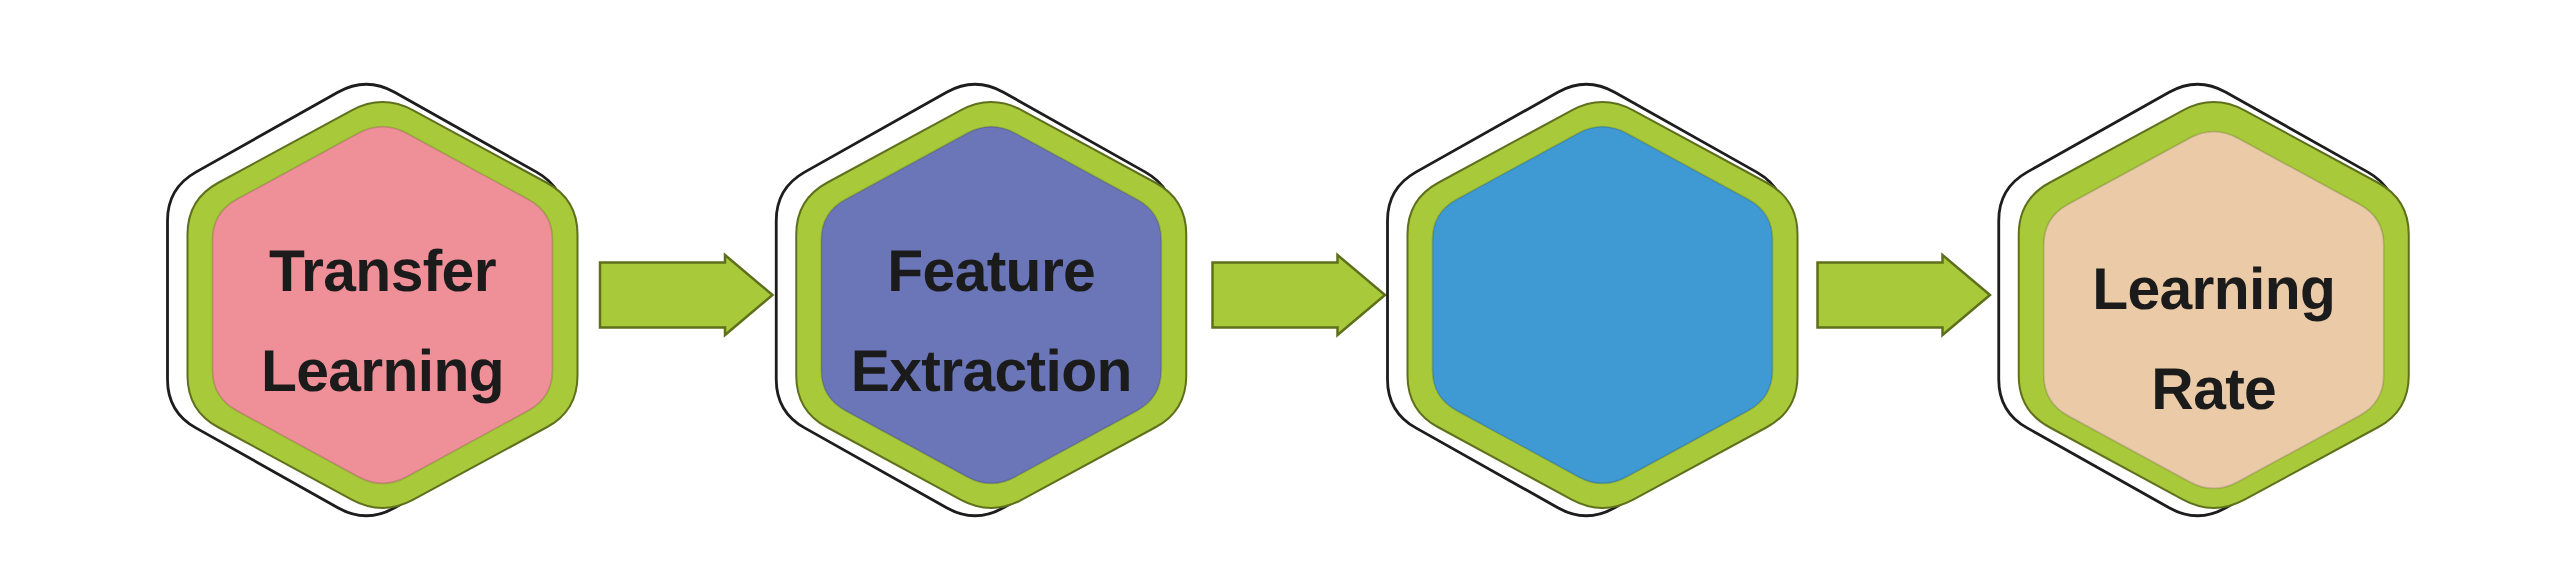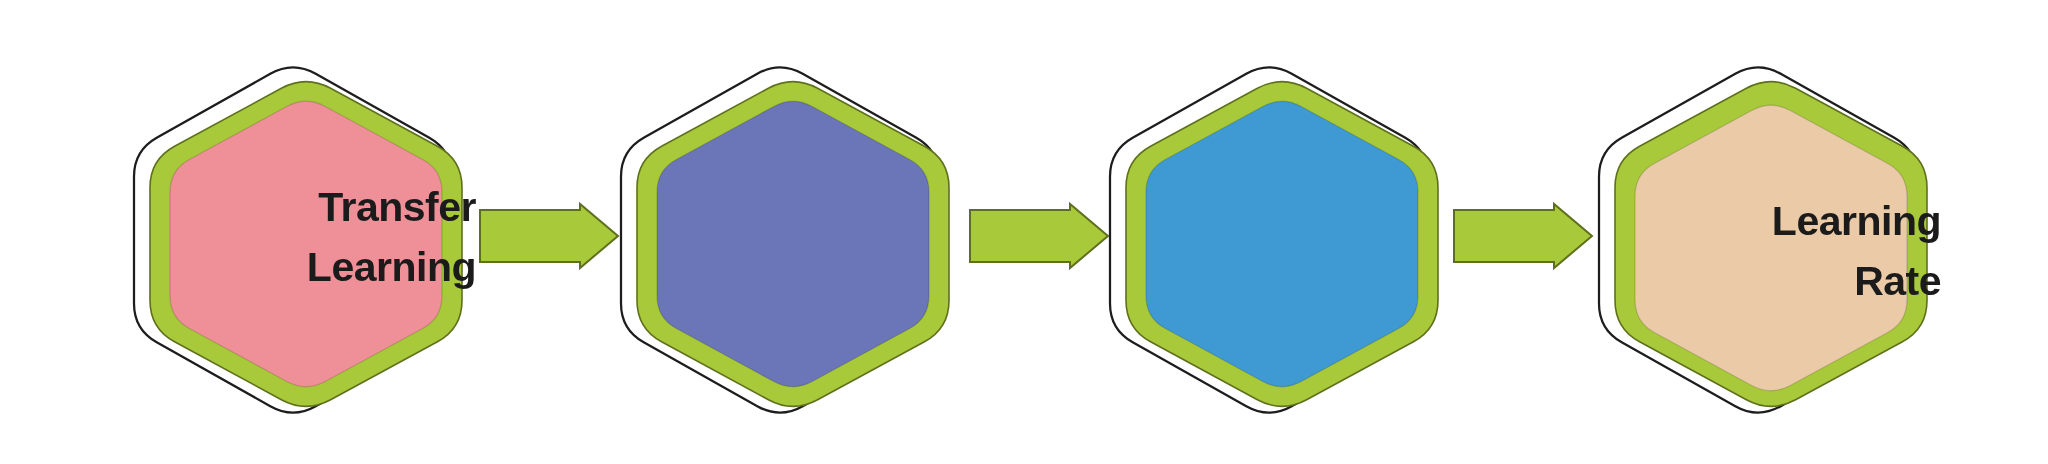--- a/index.html
+++ b/index.html
@@ -33,24 +33,24 @@
     stroke: rgba(0,0,0,0.14);
     stroke-width: 1.4;
   }
   .flow-arrow {
     stroke-width: 2;
     stroke-linejoin: miter;
   }
   .node-label {
     position: absolute;
     width: 340px;
-    text-align: right;
+    text-align: center;
     font-weight: bold;
-    font-size: 41px;
-    line-height: 60px;
+    font-size: 47px;
+    line-height: 80px;
     letter-spacing: -0.5px;
     color: #1b1b1b;
     white-space: pre-line;
     pointer-events: none;
   }
 </style>
 </head>
 <body>
 
 <div class="canvas">
@@ -83,15 +83,17 @@
 
     <g>
       <path class="hex-back" fill="#ffffff" stroke="#1d1d1d" d="M1735.3 73.8 Q1758 61 1780.7 73.8 L1894.3 137.7 Q1917 150.5 1917.0 176.5 L1917.0 303.5 Q1917 329.5 1894.3 342.3 L1780.7 406.2 Q1758 419 1735.3 406.2 L1621.7 342.3 Q1599 329.5 1599.0 303.5 L1599.0 176.5 Q1599 150.5 1621.7 137.7 Z"></path>
       <path class="hex-ring" fill="#a8ca3a" stroke="#5f701d" d="M1746.4 88.3 Q1771 75 1795.6 88.3 L1902.4 146.2 Q1927 159.5 1927.0 187.5 L1927.0 300.5 Q1927 328.5 1902.4 341.8 L1795.6 399.7 Q1771 413 1746.4 399.7 L1639.6 341.8 Q1615 328.5 1615.0 300.5 L1615.0 187.5 Q1615 159.5 1639.6 146.2 Z"></path>
       <path class="hex-inner" fill="#eacaa7" d="M1751.7 110.5 Q1771 100 1790.3 110.5 L1887.7 163.5 Q1907 174 1907.0 196.0 L1907.0 300.0 Q1907 322 1887.7 332.5 L1790.3 385.5 Q1771 396 1751.7 385.5 L1654.3 332.5 Q1635 322 1635.0 300.0 L1635.0 196.0 Q1635 174 1654.3 163.5 Z"></path>
     </g>
   </svg>
 
   <div class="node-label" style="left:136px;  top:177px;">Transfer
 Learning</div>
+  <div class="node-label" style="left:623px;  top:177px;">Feature
+Extraction</div>
   <div class="node-label" style="left:1601px; top:191px;">Learning
 Rate</div>
 </div>
 
 </body></html>

